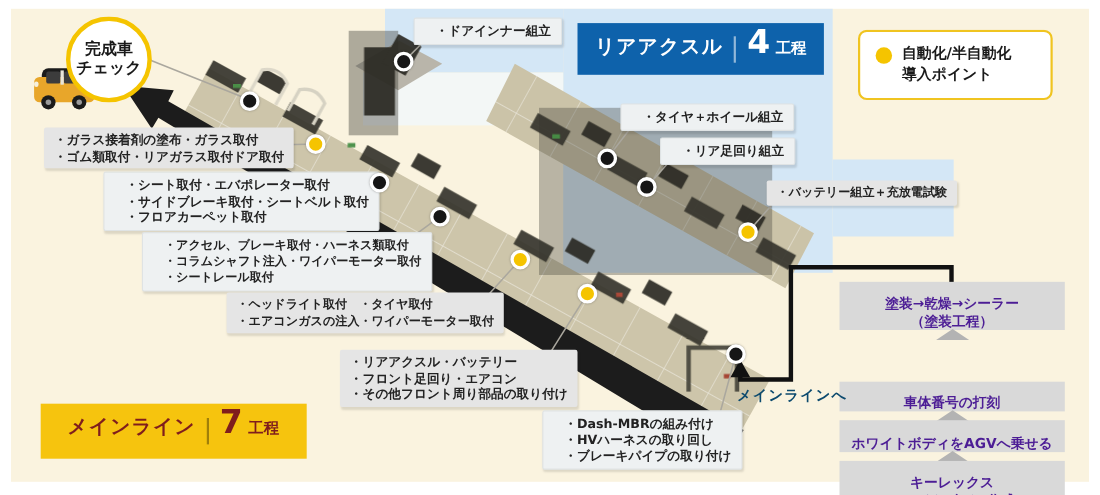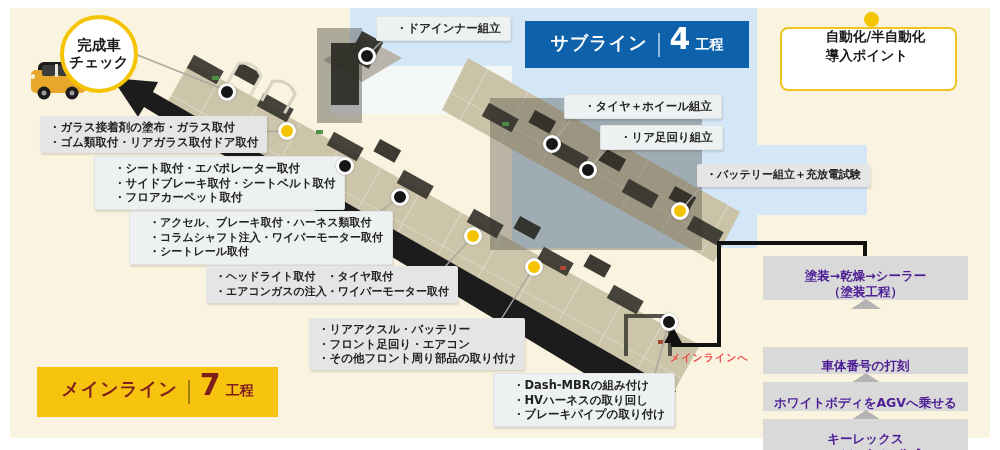--- a/index.html
+++ b/index.html
@@ -36,33 +36,33 @@
   #main-banner{left:37px;top:367px;width:241px;height:50px;background:#f6c40e;color:#7f1d1d;}
   .banner .bname{font-size:18px;letter-spacing:1px;}
   .banner .bsep{align-self:center;width:2px;height:24px;margin:0 10px;}
   #sub-banner .bsep{background:rgba(255,255,255,.55);}
   #main-banner .bsep{background:rgba(0,0,0,.35);}
   .banner .bcount{font-size:30px;margin-right:5px;}
   .banner .bunit{font-size:14px;}
 
   
   #legend{position:absolute;left:780px;top:27px;width:177px;height:64px;z-index:7;background:#fff;
-     border:2px solid #f0c420;border-radius:8px;display:flex;align-items:center;padding:0 0 0 14px;box-sizing:border-box;flex-direction:column;}
+     border:2px solid #f0c420;border-radius:8px;display:flex;align-items:center;padding:0 0 0 14px;box-sizing:border-box;}
   #legend .ldot{width:15px;height:15px;border-radius:50%;background:#f5c400;margin-right:9px;flex:0 0 auto;margin-top:-17px;}
   #legend .ltext{font-size:13.5px;font-weight:700;color:#1a1a1a;line-height:19px;}
 
   
   #paint-flow{position:absolute;left:763px;top:256px;width:205px;z-index:7;}
   .flow-box{background:#d9d9d9;color:#4c1d95;font-weight:700;font-size:12.5px;line-height:16px;
             text-align:center;display:flex;flex-direction:column;justify-content:flex-end;}
   .fb1,.fb4{height:44px;} .fb2{height:27px;margin-top:39px;} .fb3{height:29px;}
   .flow-arrow{width:0;height:0;border-left:15px solid transparent;border-right:15px solid transparent;
               border-bottom:10px solid #b3b3b3;margin:-1px auto;}
 
-  #to-main-line{position:absolute;left:670px;top:351px;z-index:7;font-size:10px;font-weight:700;color:#ef4444;letter-spacing:1px;}
+  #to-main-line{position:absolute;left:670px;top:351px;z-index:7;font-size:13px;font-weight:700;color:#0c4a6e;letter-spacing:1px;}
 </style>
 </head>
 <body>
 
 <div id="stage">
   <div class="canvas-bg"></div>
   <div class="blue-zone" id="blueA"></div>
   <div class="blue-zone" id="blueB"></div>
   <div class="blue-zone" id="blueC"></div>
 
@@ -164,21 +164,21 @@
       <rect x="3" y="14" width="4" height="5" rx="2" fill="#f5f0de"></rect>
     </g>
   </svg>
 
   <div id="final-check">
     <span>完成車</span>
     <span>チェック</span>
   </div>
 
   <div class="banner" id="sub-banner">
-    <span class="bname">サブライン</span>
+    <span class="bname">リアアクスル</span>
     <span class="bsep"></span>
     <span class="bcount">4</span>
     <span class="bunit">工程</span>
   </div>
   <div class="banner" id="main-banner">
     <span class="bname">メインライン</span>
     <span class="bsep"></span>
     <span class="bcount">7</span>
     <span class="bunit">工程</span>
   </div>

